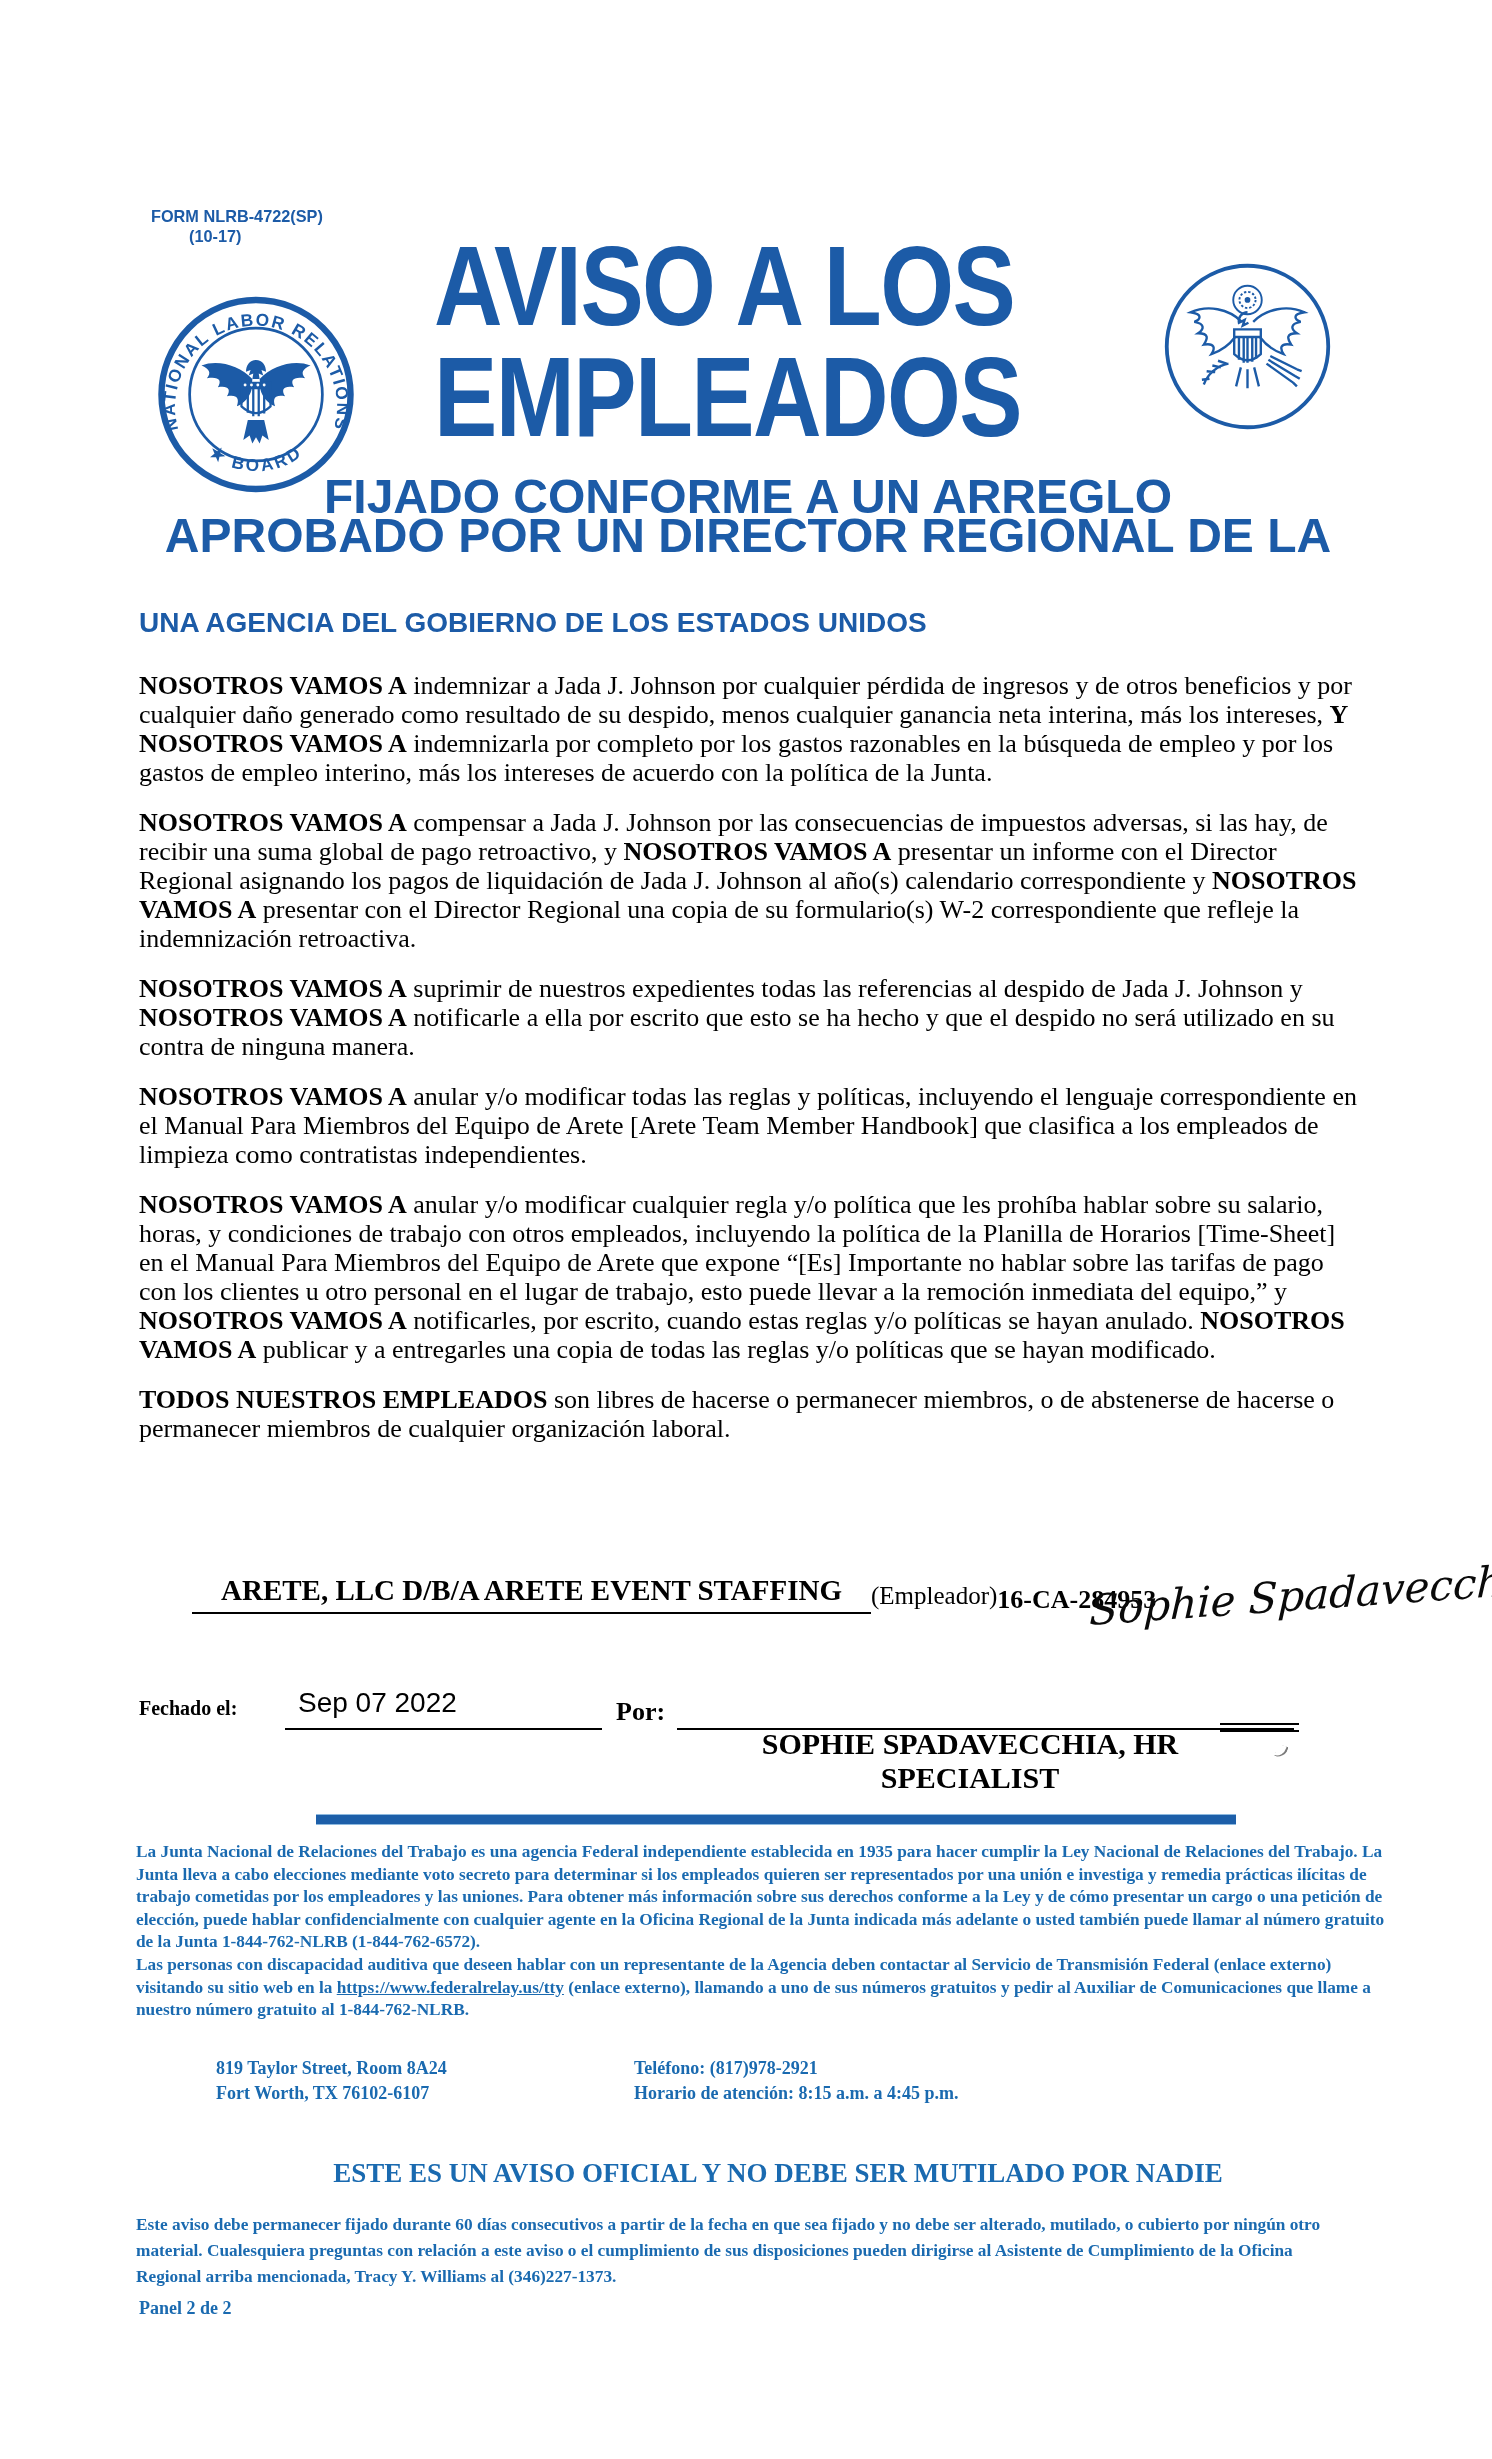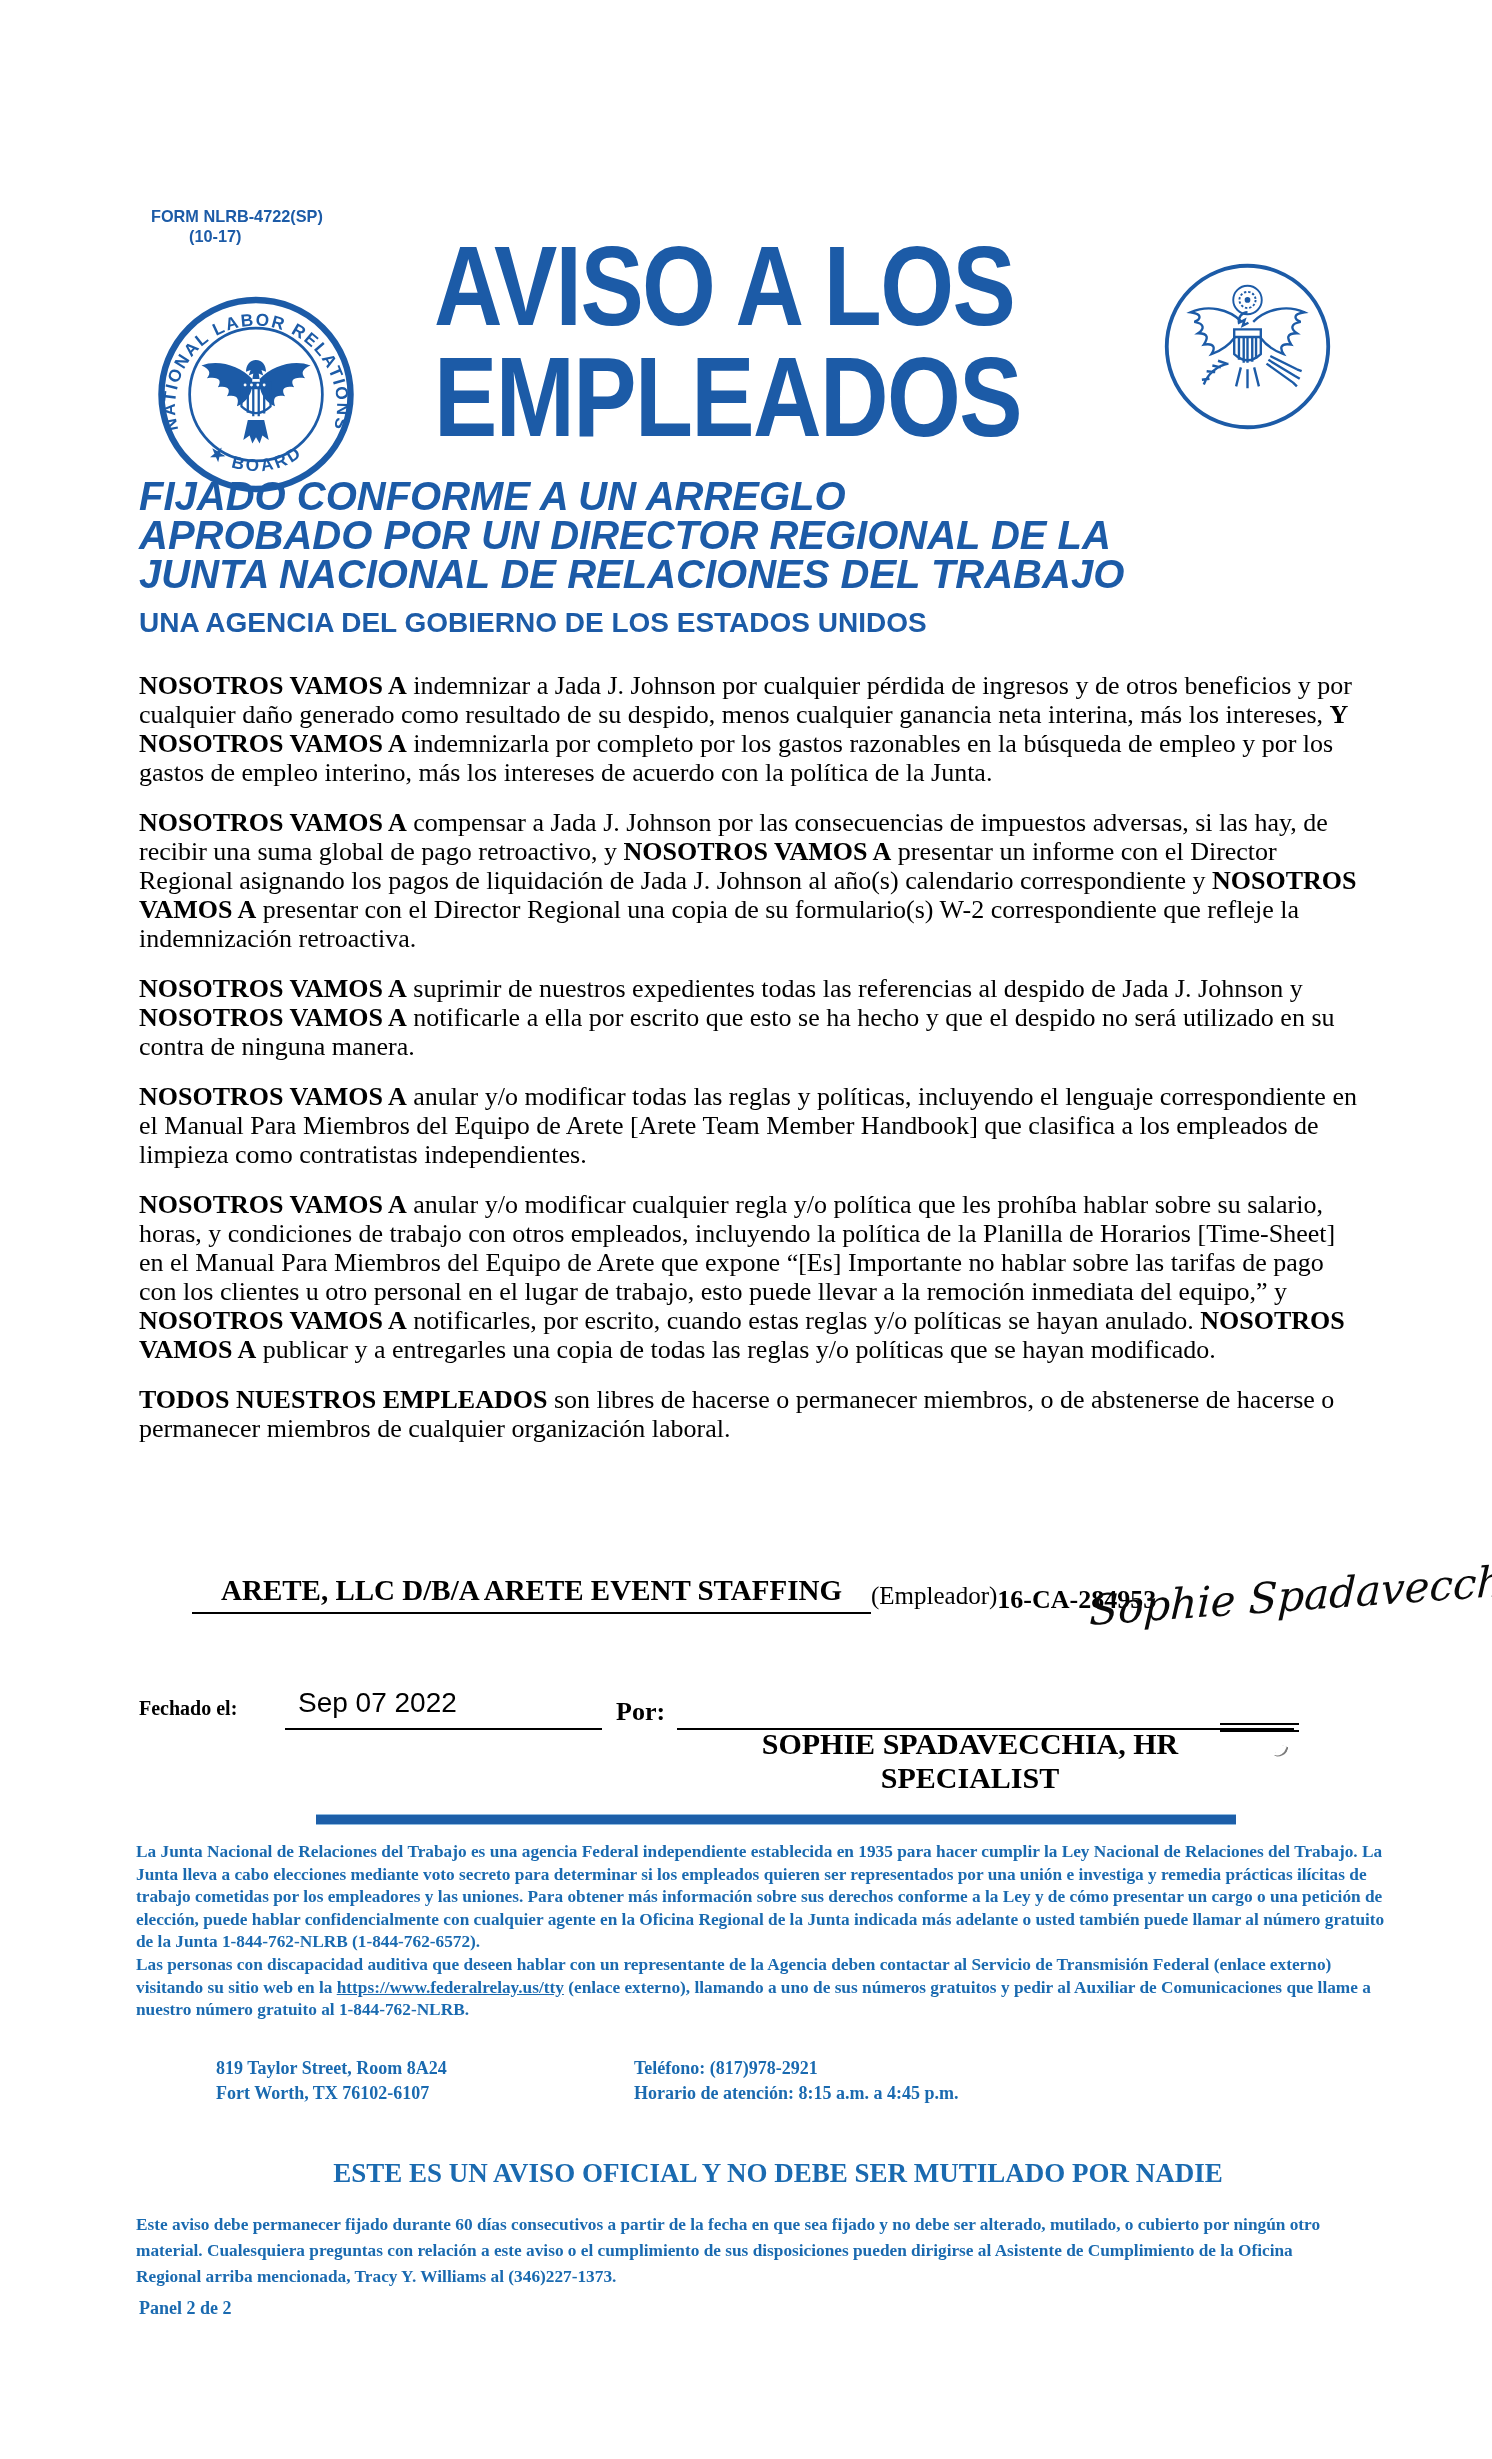--- a/index.html
+++ b/index.html
@@ -23,23 +23,23 @@
   .great-seal{left:1162px;top:261px;width:171px;height:171px;color:var(--blue)}
 
   .page-title{
     left:434px;top:231px;width:749px;
     font-family:"Liberation Sans",sans-serif;font-weight:bold;
     font-size:113px;line-height:111px;color:var(--blue);
     transform:scaleX(0.84);transform-origin:left top;letter-spacing:-1.9px;
     white-space:nowrap;
   }
   .subtitle{
-    left:139px;top:477px;width:1218px;
+    left:139px;top:477px;width:1218px;text-align:center;
     font-family:"Liberation Sans",sans-serif;font-weight:bold;
-    font-size:40px;line-height:39px;color:var(--blue);font-style:italic;
+    font-size:48px;line-height:39px;color:var(--blue);
   }
   .agency-line{
     left:139px;top:607px;width:1218px;
     font-family:"Liberation Sans",sans-serif;font-weight:bold;
     font-size:28px;color:var(--blue);
   }
 
   
   .body-wrap{left:139px;top:671px;width:1218px}
   .body-para{font-size:26px;line-height:29px;margin-bottom:21px;color:#000}
@@ -145,21 +145,20 @@
     <path d="M81,80 v24 M86,80 v27 M90,80 v27 M95,80 v26 M99,80 v23"></path>
     <path d="M83,112 L78,132 M90,114 L90,134 M97,112 L102,132"></path>
     <path d="M70,108 C58,110 48,119 44,130 M68,108 l-9,-3 M62,112 l-9,-2 M56,117 l-9,-1 M50,124 l-8,1"></path>
     <path d="M110,108 L138,128 M112,104 L140,121 M114,100 L142,114 M138,128 l4,4 M140,121 l5,3 M142,114 l5,2"></path>
   </g>
 </svg>
 
 <div class="abs subtitle">
   <div>FIJADO CONFORME A UN ARREGLO</div>
   <div>APROBADO POR UN DIRECTOR REGIONAL DE LA</div>
-  <div>JUNTA NACIONAL DE RELACIONES DEL TRABAJO</div>
 </div>
 <div class="abs agency-line">UNA AGENCIA DEL GOBIERNO DE LOS ESTADOS UNIDOS</div>
 
 <div class="abs body-wrap">
     <p class="body-para"><b>NOSOTROS VAMOS A</b><span> indemnizar a Jada J. Johnson por cualquier pérdida de ingresos y de otros beneficios y por cualquier daño generado como resultado de su despido, menos cualquier ganancia neta interina, más los intereses, </span><b>Y NOSOTROS VAMOS A</b><span> indemnizarla por completo por los gastos razonables en la búsqueda de empleo y por los gastos de empleo interino, más los intereses de acuerdo con la política de la Junta.</span></p>
     <p class="body-para"><b>NOSOTROS VAMOS A</b><span> compensar a Jada J. Johnson por las consecuencias de impuestos adversas, si las hay, de recibir una suma global de pago retroactivo, y </span><b>NOSOTROS VAMOS A</b><span> presentar un informe con el Director Regional asignando los pagos de liquidación de Jada J. Johnson al año(s) calendario correspondiente y </span><b>NOSOTROS VAMOS A</b><span> presentar con el Director Regional una copia de su formulario(s) W-2 correspondiente que refleje la indemnización retroactiva.</span></p>
     <p class="body-para"><b>NOSOTROS VAMOS A</b><span> suprimir de nuestros expedientes todas las referencias al despido de Jada J. Johnson y </span><b>NOSOTROS VAMOS A</b><span> notificarle a ella por escrito que esto se ha hecho y que el despido no será utilizado en su contra de ninguna manera.</span></p>
     <p class="body-para"><b>NOSOTROS VAMOS A</b><span> anular y/o modificar todas las reglas y políticas, incluyendo el lenguaje correspondiente en el Manual Para Miembros del Equipo de Arete [Arete Team Member Handbook] que clasifica a los empleados de limpieza como contratistas independientes.</span></p>
     <p class="body-para"><b>NOSOTROS VAMOS A</b><span> anular y/o modificar cualquier regla y/o política que les prohíba hablar sobre su salario, horas, y condiciones de trabajo con otros empleados, incluyendo la política de la Planilla de Horarios [Time-Sheet] en el Manual Para Miembros del Equipo de Arete que expone “[Es] Importante no hablar sobre las tarifas de pago con los clientes u otro personal en el lugar de trabajo, esto puede llevar a la remoción inmediata del equipo,” y </span><b>NOSOTROS VAMOS A</b><span> notificarles, por escrito, cuando estas reglas y/o políticas se hayan anulado. </span><b>NOSOTROS VAMOS A</b><span> publicar y a entregarles una copia de todas las reglas y/o políticas que se hayan modificado.</span></p>
     <p class="body-para"><b>TODOS NUESTROS EMPLEADOS</b><span> son libres de hacerse o permanecer miembros, o de abstenerse de hacerse o permanecer miembros de cualquier organización laboral.</span></p>

